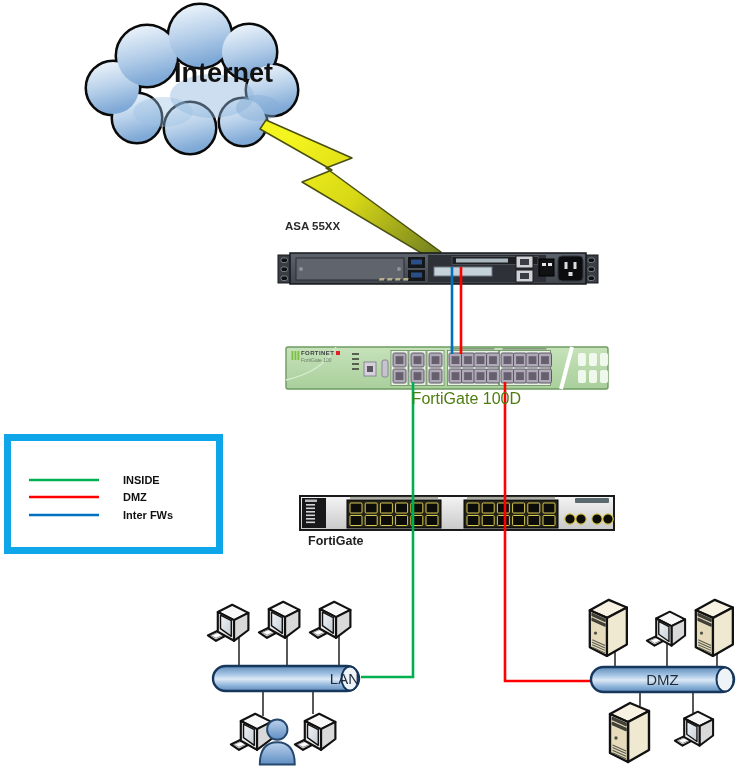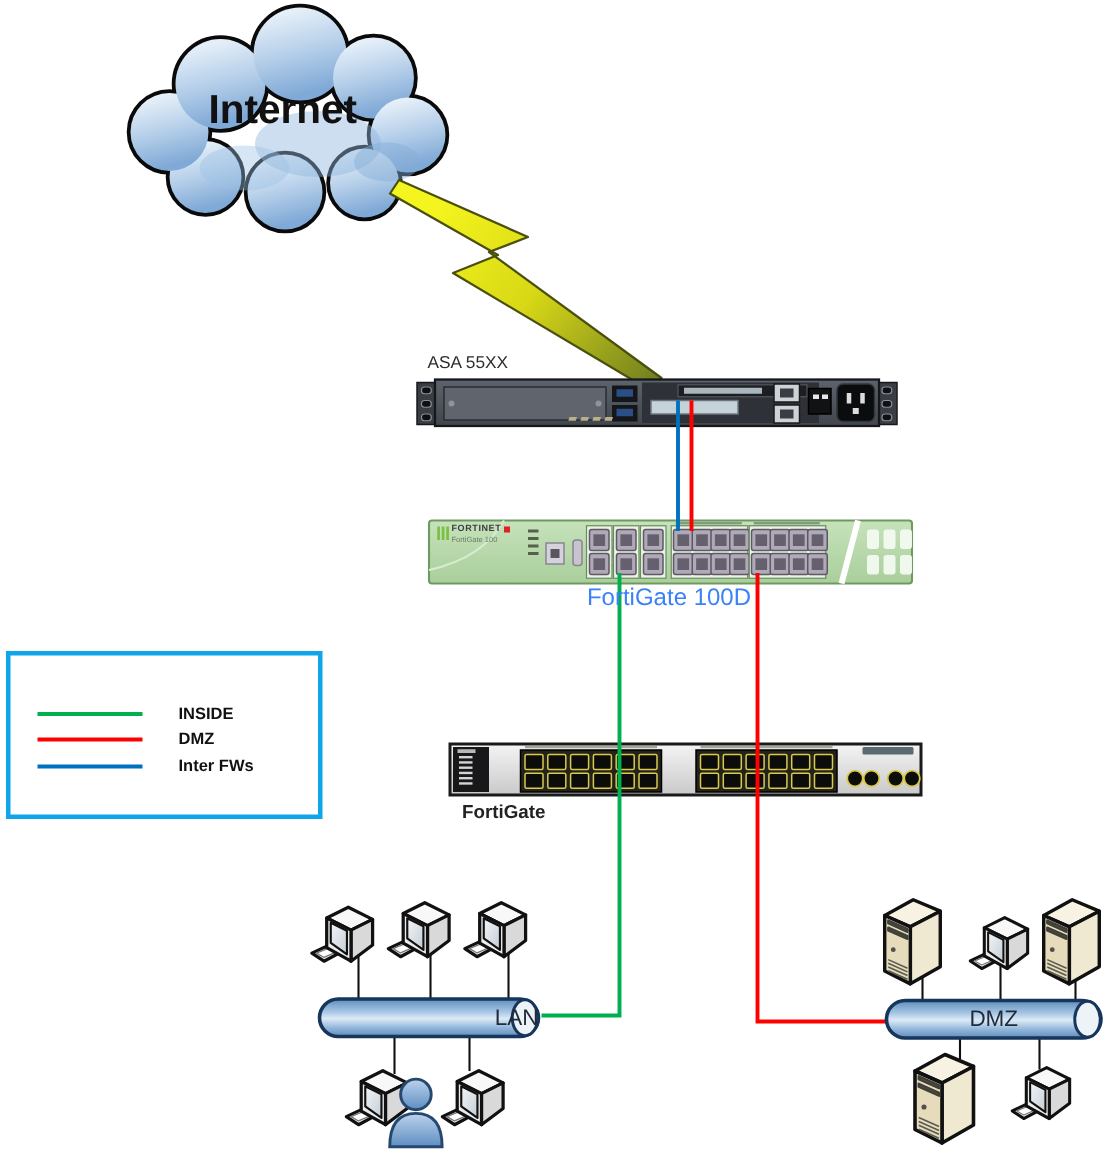--- a/index.html
+++ b/index.html
@@ -1,30 +1,30 @@
 <!DOCTYPE html>
 <html><head>
 <meta charset="utf-8">
 <style>
   html,body{margin:0;padding:0;background:#fff;}
   #stage{position:relative;width:743px;height:773px;background:#ffffff;overflow:hidden;
          font-family:"Liberation Sans",sans-serif;}
   #diagram-svg{position:absolute;left:0;top:0;}
   .lbl{position:absolute;color:#1a1a1a;line-height:1.05;white-space:nowrap;}
-  .lbl-internet{left:139px;top:59px;width:134px;text-align:left;font-size:27px;font-weight:bold;color:#111;}
-  .lbl-asa{left:285px;top:236px;font-size:11.5px;font-weight:normal;color:#2b2b2b;}
-  .lbl-fortigate{left:371px;top:391px;width:150px;text-align:center;font-size:16px;color:#3b82f6;}
+  .lbl-internet{left:139px;top:59px;width:134px;text-align:right;font-size:27px;font-weight:bold;color:#111;}
+  .lbl-asa{left:285px;top:220px;font-size:11.5px;font-weight:bold;color:#2b2b2b;}
+  .lbl-fortigate{left:371px;top:391px;width:150px;text-align:right;font-size:16px;color:#4d7c0f;}
   .lbl-backbone{left:308px;top:535px;font-size:12.5px;font-weight:bold;color:#222;}
   .lbl-lan{left:213px;top:671px;width:146px;text-align:right;font-size:15px;color:#1f2a3a;}
   .lbl-dmz{left:591px;top:672px;width:143px;text-align:center;font-size:15px;color:#1f2a3a;}
   .fg-brand{left:301px;top:350px;font-size:6px;font-weight:bold;letter-spacing:.4px;color:#3c3c46;display:flex;align-items:center;gap:1px;}
   .fg-brand .redsq{display:inline-block;width:4px;height:4px;background:#e01f26;margin-left:1px;}
   .fg-model{left:301px;top:358px;font-size:5px;color:#6b7b6c;}
   
-  .legend{position:absolute;left:4px;top:434px;width:205px;height:106px;border:3px solid #0ea5e9;background:#fff;}
+  .legend{position:absolute;left:4px;top:434px;width:205px;height:106px;border:7px solid #0ea5e9;background:#fff;}
   .leg-row{position:absolute;left:16px;display:flex;align-items:center;height:12px;}
   .leg-row .leg-label{margin-left:22px;font-size:11px;font-weight:bold;color:#111;}
   .leg-row-0{top:33px;} .leg-row-1{top:50px;} .leg-row-2{top:68px;}
 </style>
 </head>
 <body>
 
 <div id="stage">
 
 <svg id="diagram-svg" width="743" height="773" viewBox="0 0 743 773">

